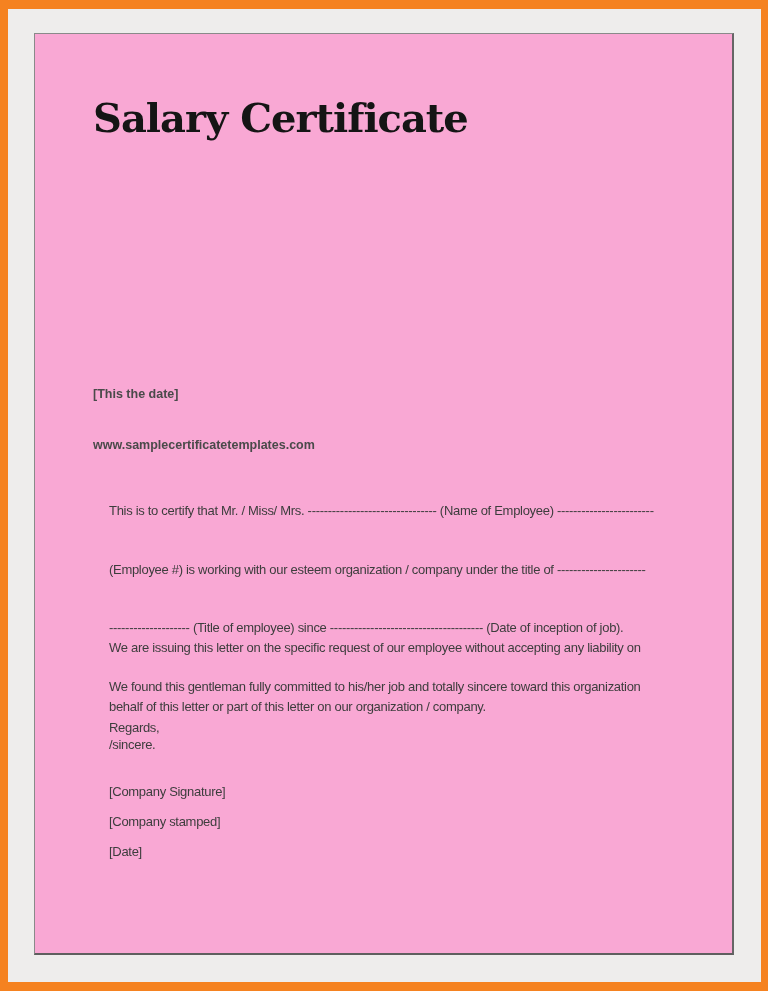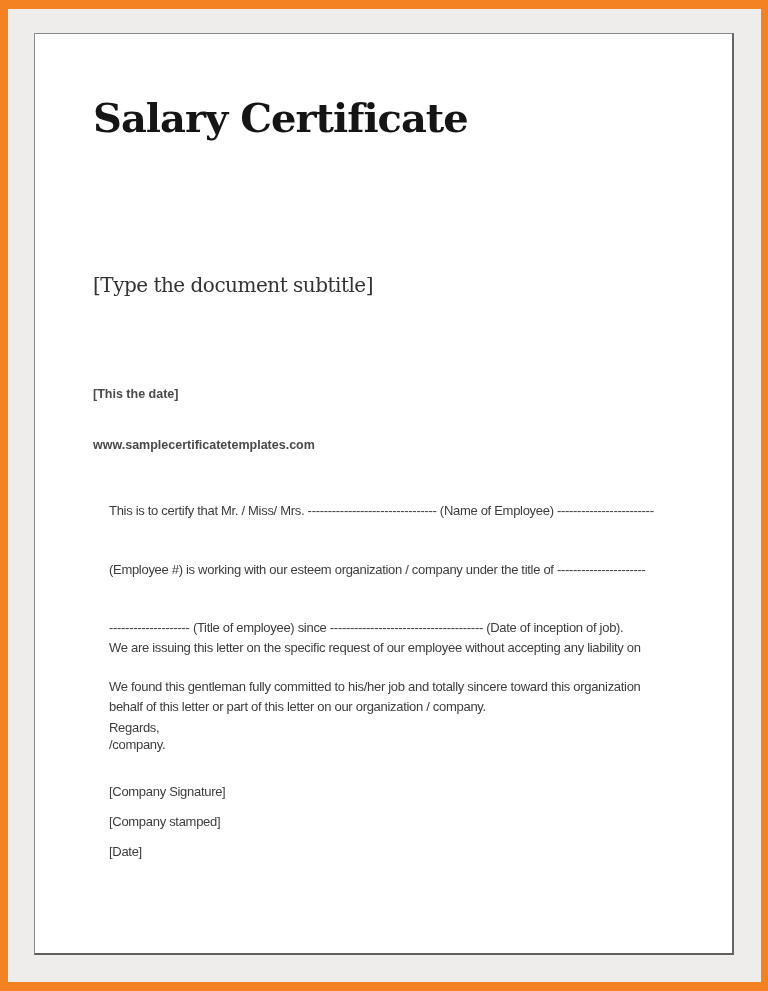--- a/index.html
+++ b/index.html
@@ -14,21 +14,21 @@
     border-right-width: 7px;
     overflow: hidden;
     font-family: "Liberation Sans", sans-serif;
   }
   .page {
     position: absolute;
     left: 26px;  
     top: 24px;
     width: 700px;
     height: 922px;
-    background: #ffffff;
+    background: #f9a8d4;
     border: 1px solid #8a8a8a;
     border-right: 2px solid #666666;
     border-bottom: 2px solid #5f5f5f;
   }
   .abs { position: absolute; left: 58px; white-space: pre; }
   .doc-title {
     top: 60px;
     font-family: "DejaVu Serif", serif;
     font-weight: bold;
     font-size: 40px;
@@ -66,33 +66,32 @@
   .dateline  { top: 808px; text-align: center; }
 </style>
 </head>
 <body>
 
 <div class="screen">
   <div class="page">
 
     <h1 class="abs doc-title">Salary Certificate</h1>
 
-    <div class="abs doc-subtitle">[Type the document subtitle]</div>
 
     <div class="abs meta">
       <div>[This the date]</div>
       <div>www.samplecertificatetemplates.com</div>
     </div>
 
     <div class="abs body-text para1">
       <div>This is to certify that Mr. / Miss/ Mrs. -------------------------------- (Name of Employee) ------------------------</div>
       <div>(Employee #) is working with our esteem organization / company under the title of ----------------------</div>
       <div>-------------------- (Title of employee) since -------------------------------------- (Date of inception of job).</div>
       <div>We found this gentleman fully committed to his/her job and totally sincere toward this organization</div>
-      <div>/company.</div>
+      <div>/sincere.</div>
     </div>
 
     <div class="abs body-text para2">
       <div>We are issuing this letter on the specific request of our employee without accepting any liability on</div>
       <div>behalf of this letter or part of this letter on our organization / company.</div>
     </div>
 
     <div class="abs body-text regards">Regards,</div>
 
     <div class="abs body-text signature">[Company Signature]</div>

